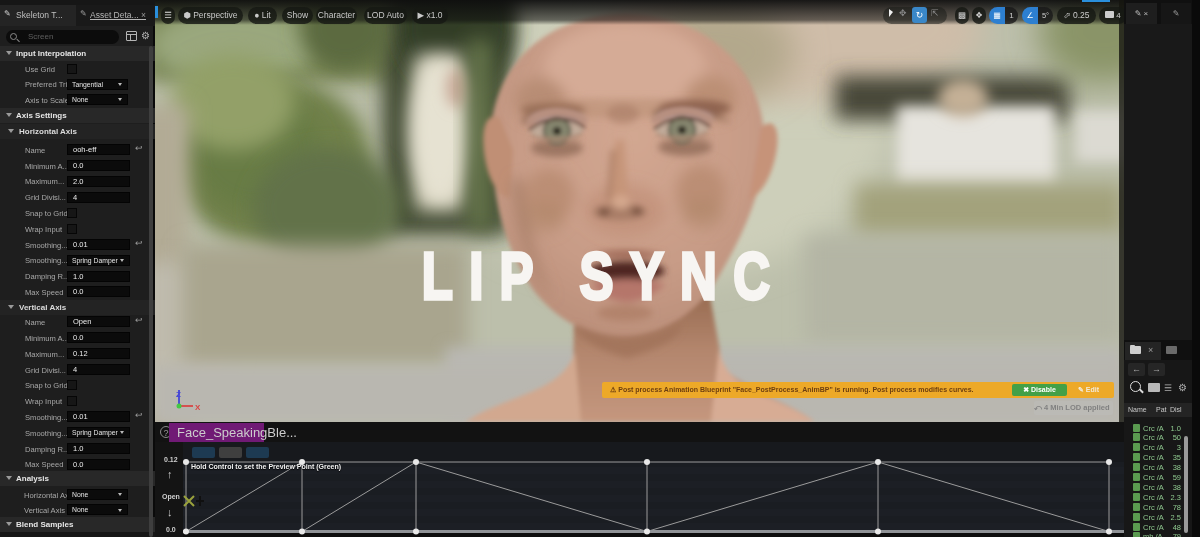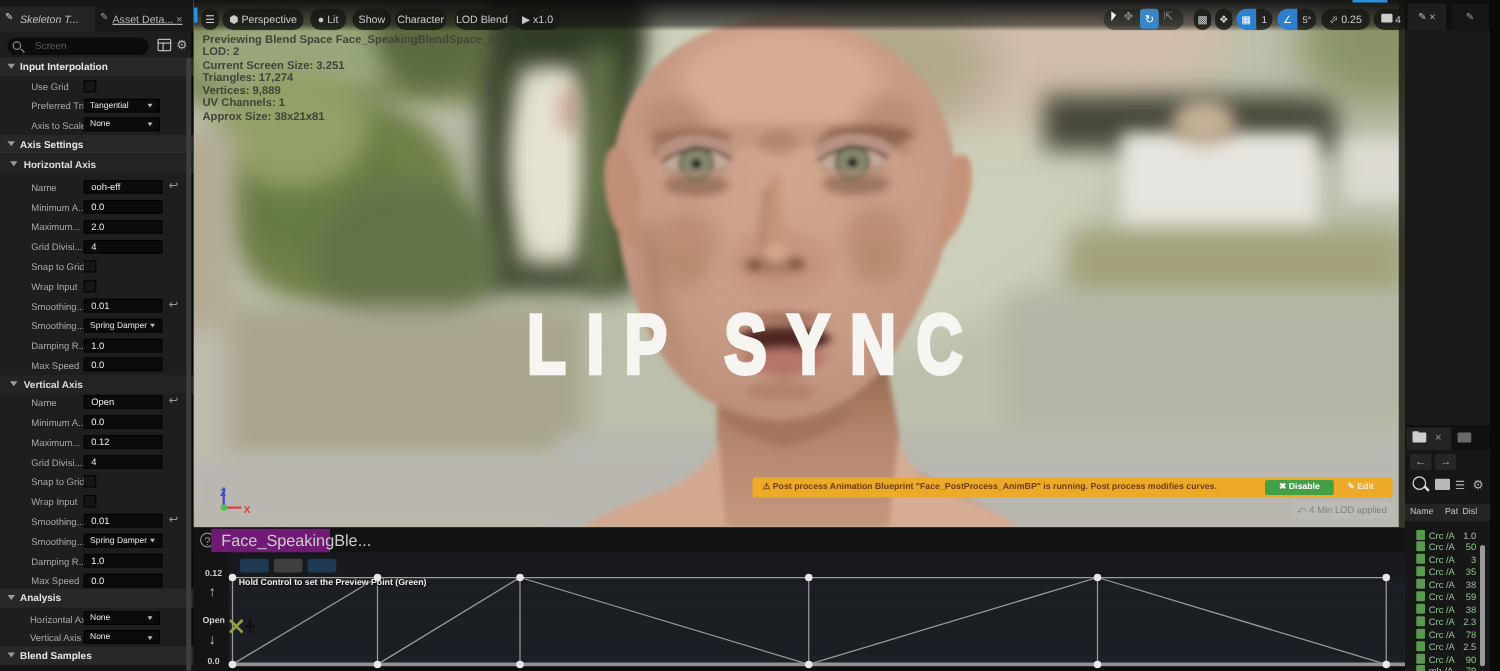--- a/index.html
+++ b/index.html
@@ -2,21 +2,21 @@
 <html><head>
 <meta charset="utf-8">
 <style>
   * { margin:0; padding:0; box-sizing:border-box; }
   html,body { width:1200px; height:537px; overflow:hidden; background:#111; }
   body { font-family:"Liberation Sans", sans-serif; position:relative; }
   .abs { position:absolute; }
   
   #left { left:0; top:0; width:155px; height:537px; background:#1e1e1e; border-right:2px solid #0a0a0a; }
   #left .tabbar { left:0; top:0; width:155px; height:26px; background:#191919; }
-  #left .tab1 { left:0; top:5px; width:76px; height:21px; background:#242424; color:#c0c0c0; font-size:8.5px; line-height:21px; padding-left:16px;font-style:italic; }
+  #left .tab1 { left:0; top:5px; width:76px; height:21px; background:#242424; color:#c0c0c0; font-size:8.5px; line-height:21px; padding-left:16px; }
   #left .tab2 { left:76px; top:5px; width:79px; height:21px; color:#b5b5b5; font-size:8.5px; line-height:21px; padding-left:14px;text-decoration:underline; }
   #left .searchbox { left:6px; top:30px; width:113px; height:14px; background:#0c0c0c; border-radius:7px; color:#5f5f5f; font-size:8px; line-height:14px; padding-left:22px; }
   .hdr { left:0; width:155px; height:15px; background:#282828; color:#e6e6e6; font-size:8px; font-weight:bold; line-height:15px; padding-left:16px; }
   .subhdr { left:0; width:155px; height:15px; background:#232323; color:#dcdcdc; font-size:8px; font-weight:bold; line-height:15px; padding-left:19px; }
   .tri { position:absolute; width:0; height:0; border-left:3.5px solid transparent; border-right:3.5px solid transparent; border-top:4.5px solid #9a9a9a; top:5px; }
   .row { left:0; width:155px; height:15.8px; color:#a8a8a8; font-size:7.6px; }
   .rlabel { position:absolute; top:4px; }
   .ibox { position:absolute; left:67px; top:2.4px; width:63px; height:11px; background:#0b0b0b; border:1px solid #040404; color:#ececec; font-size:7.5px; line-height:9.5px; padding-left:5px; }
   .dbox { position:absolute; left:67px; top:2.4px; width:63px; height:11px; background:#0b0b0b; border:1px solid #040404; color:#e4e4e4; font-size:6.8px; line-height:9.5px; padding-left:4px; }
   .chev { position:absolute; right:5px; top:3.2px; width:0; height:0; border-left:2.8px solid transparent; border-right:2.8px solid transparent; border-top:3.5px solid #bbb; }
@@ -24,21 +24,21 @@
   .undo { position:absolute; left:135px; top:1px; color:#9a9a9a; font-size:9px; }
   #left .scroll { left:149px; top:46px; width:4px; height:491px; background:#3e3e3e; border-radius:2px; }
   
   #vp { left:155px; top:0; width:969px; height:422px; background:#b7bba2; overflow:hidden; }
   .pill { position:absolute; top:7px; height:17px; background:rgba(22,24,20,0.82); border-radius:9px; color:#c9c9c9; font-size:8.5px; line-height:17px; text-align:center; }
   #stats { left:7px; top:26px; color:#40443a; font-size:9px; font-weight:bold; line-height:10.3px; white-space:pre; }
   #lipsync { left:4px; top:237px; width:890px; text-align:center; color:#f7f5f2; font-size:67px; font-weight:bold; letter-spacing:21.5px; -webkit-text-stroke:3.5px #f7f5f2; transform:scaleX(0.76); transform-origin:50% 50%; }
   #warnbar { left:447px; top:382px; width:512px; height:16px; background:#eda928; border-radius:2px; color:#6d3f11; font-size:7px; font-weight:bold; line-height:16px; padding-left:8px; }
   #disable { position:absolute; left:410px; top:2px; width:55px; height:12px; background:#43a047; border-radius:2px; color:#fff; text-align:center; line-height:12px; }
   #editbtn { position:absolute; left:476px; top:2px; width:30px; height:12px; color:#f2e9d8; line-height:12px; }
-  #lodapplied { left:879px; top:401px; width:79px; height:14px; background:rgba(190,190,188,0.45); border-radius:2px; color:#818181; font-size:7.5px; font-weight:normal; line-height:14px; text-align:center; }
+  #lodapplied { left:879px; top:401px; width:79px; height:14px; background:rgba(190,190,188,0.45); border-radius:2px; color:#818181; font-size:7.5px; font-weight:bold; line-height:14px; }
   #bluetab { left:0px; top:6px; width:3px; height:12px; background:#2a8fdc; }
   #bluetop { left:927px; top:0px; width:28px; height:2px; background:#2a8fdc; }
   
   #bottom { left:155px; top:422px; width:969px; height:115px; background:#141414; }
   #btabbar { left:0; top:0; width:969px; height:20px; background:#121212; }
   #btab { left:14px; top:1px; width:95px; height:19px; background:#701a75; color:#cccccc; font-size:13px; line-height:19px; padding-left:8px; }
   #bcontent { left:0; top:20px; width:969px; height:95px; background:#17191d; }
   .gbtn { position:absolute; top:25px; width:23px; height:10.5px; border-radius:2px; }
   #holdtext { left:36px; top:41px; color:#f0f0f0; font-size:7px; font-weight:bold; text-shadow:0 1px 1px #000; }
   .glabel { position:absolute; color:#cfcfcf; font-size:7px; font-weight:bold; }
@@ -312,42 +312,35 @@
       <rect x="0" y="0" width="969" height="25" fill="url(#topg)"></rect>
       <rect x="964" y="0" width="5" height="422" fill="#15150f" opacity="0.8"></rect>
       <g stroke-width="1.8">
         <line x1="24" y1="406" x2="24" y2="390" stroke="#4444d8"></line>
         <line x1="24" y1="406" x2="38" y2="406" stroke="#d84444"></line>
         <circle cx="24" cy="406" r="2.5" fill="#44c844"></circle>
         <text x="21" y="397" font-size="8" fill="#4444d8" stroke="none" font-weight="bold">Z</text>
         <text x="40" y="410" font-size="8" fill="#d84444" stroke="none" font-weight="bold">X</text>
       </g>
     </svg>
-  <div id="stats" class="abs">Previewing Blend Space Face_SpeakingBlendSpace_3d
-LOD: 2
-Current Screen Size: 3.251
-Triangles: 17,274
-Vertices: 9,889
-UV Channels: 1
-Approx Size: 38x21x81</div>
   <div id="lipsync" class="abs">LIP SYNC</div>
   <div id="warnbar" class="abs">⚠ Post process Animation Blueprint "Face_PostProcess_AnimBP" is running. Post process modifies curves.
     <div id="disable">✖ Disable</div>
     <div id="editbtn">✎ Edit</div>
   </div>
   <div id="lodapplied" class="abs">⤺ 4 Min LOD applied</div>
   <div id="bluetab" class="abs"></div>
   <div id="bluetop" class="abs"></div>
   <div id="toolbar">
       <div class="pill" style="left:6px;width:14px;color:#ddd;">☰</div>
       <div class="pill" style="left:23px;width:65px;">⬢ Perspective</div>
       <div class="pill" style="left:93px;width:29px;">● Lit</div>
       <div class="pill" style="left:127px;width:31px;">Show</div>
       <div class="pill" style="left:161px;width:41px;">Character</div>
-      <div class="pill" style="left:209px;width:43px;">LOD Blend</div>
+      <div class="pill" style="left:209px;width:43px;">LOD Auto</div>
       <div class="pill" style="left:257px;width:36px;">▶ x1.0</div>
       <div class="pill" style="left:728px;width:64px;background:rgba(28,30,26,0.55);color:#f2f2f2;"></div>
       <div class="abs" style="left:734px;top:9px;width:0;height:0;border-left:4px solid #f0f0f0;border-top:3px solid transparent;border-bottom:5px solid transparent;"></div>
       <div class="abs" style="left:744px;top:8px;color:#8a8a8a;font-size:9px;">✥</div>
       <div class="abs" style="left:757px;top:7px;width:15px;height:16px;background:#3a87c8;border-radius:3px;color:#fff;font-size:9px;line-height:16px;text-align:center;">↻</div>
       <div class="abs" style="left:776px;top:8px;color:#8a8a8a;font-size:9px;">⇱</div>
       <div class="pill" style="left:800px;width:14px;color:#cfcfcf;">▩</div>
       <div class="pill" style="left:817px;width:14px;color:#cfcfcf;">❖</div>
       <div class="abs" style="left:834px;top:7px;width:16px;height:17px;background:#2d7fd0;border-radius:9px 0 0 9px;color:#fff;font-size:8px;line-height:17px;text-align:center;">▦</div>
       <div class="abs" style="left:850px;top:7px;width:13px;height:17px;background:rgba(25,25,25,0.8);border-radius:0 9px 9px 0;color:#ccc;font-size:8px;line-height:17px;text-align:center;">1</div>
@@ -485,21 +478,21 @@
       <span style="position:absolute;left:41px;top:1px;width:16px;text-align:right;color:#8fc98f;font-size:7.5px;">78</span>
     </div>
       <div class="abs" style="left:0px;top:511.6px;width:68px;height:9.9px;">
       <span style="position:absolute;left:9px;top:1px;width:7px;height:8px;background:#5a9a50;border-radius:1px;"></span>
       <span style="position:absolute;left:19px;top:1px;color:#8fc98f;font-size:7.5px;">Crc /A</span>
       <span style="position:absolute;left:41px;top:1px;width:16px;text-align:right;color:#8fc98f;font-size:7.5px;">2.5</span>
     </div>
       <div class="abs" style="left:0px;top:521.5px;width:68px;height:9.9px;">
       <span style="position:absolute;left:9px;top:1px;width:7px;height:8px;background:#5a9a50;border-radius:1px;"></span>
       <span style="position:absolute;left:19px;top:1px;color:#8fc98f;font-size:7.5px;">Crc /A</span>
-      <span style="position:absolute;left:41px;top:1px;width:16px;text-align:right;color:#8fc98f;font-size:7.5px;">90</span>
+      <span style="position:absolute;left:41px;top:1px;width:16px;text-align:right;color:#8fc98f;font-size:7.5px;">48</span>
     </div>
       <div class="abs" style="left:0px;top:531.4px;width:68px;height:9.9px;">
       <span style="position:absolute;left:9px;top:1px;width:7px;height:8px;background:#5a9a50;border-radius:1px;"></span>
       <span style="position:absolute;left:19px;top:1px;color:#8fc98f;font-size:7.5px;">mh /A</span>
       <span style="position:absolute;left:41px;top:1px;width:16px;text-align:right;color:#8fc98f;font-size:7.5px;">79</span>
     </div>
       <div class="abs" style="left:60px;top:436px;width:4px;height:97px;background:#9a9a9a;border-radius:2px;"></div>
     </div>
 </div>
 

